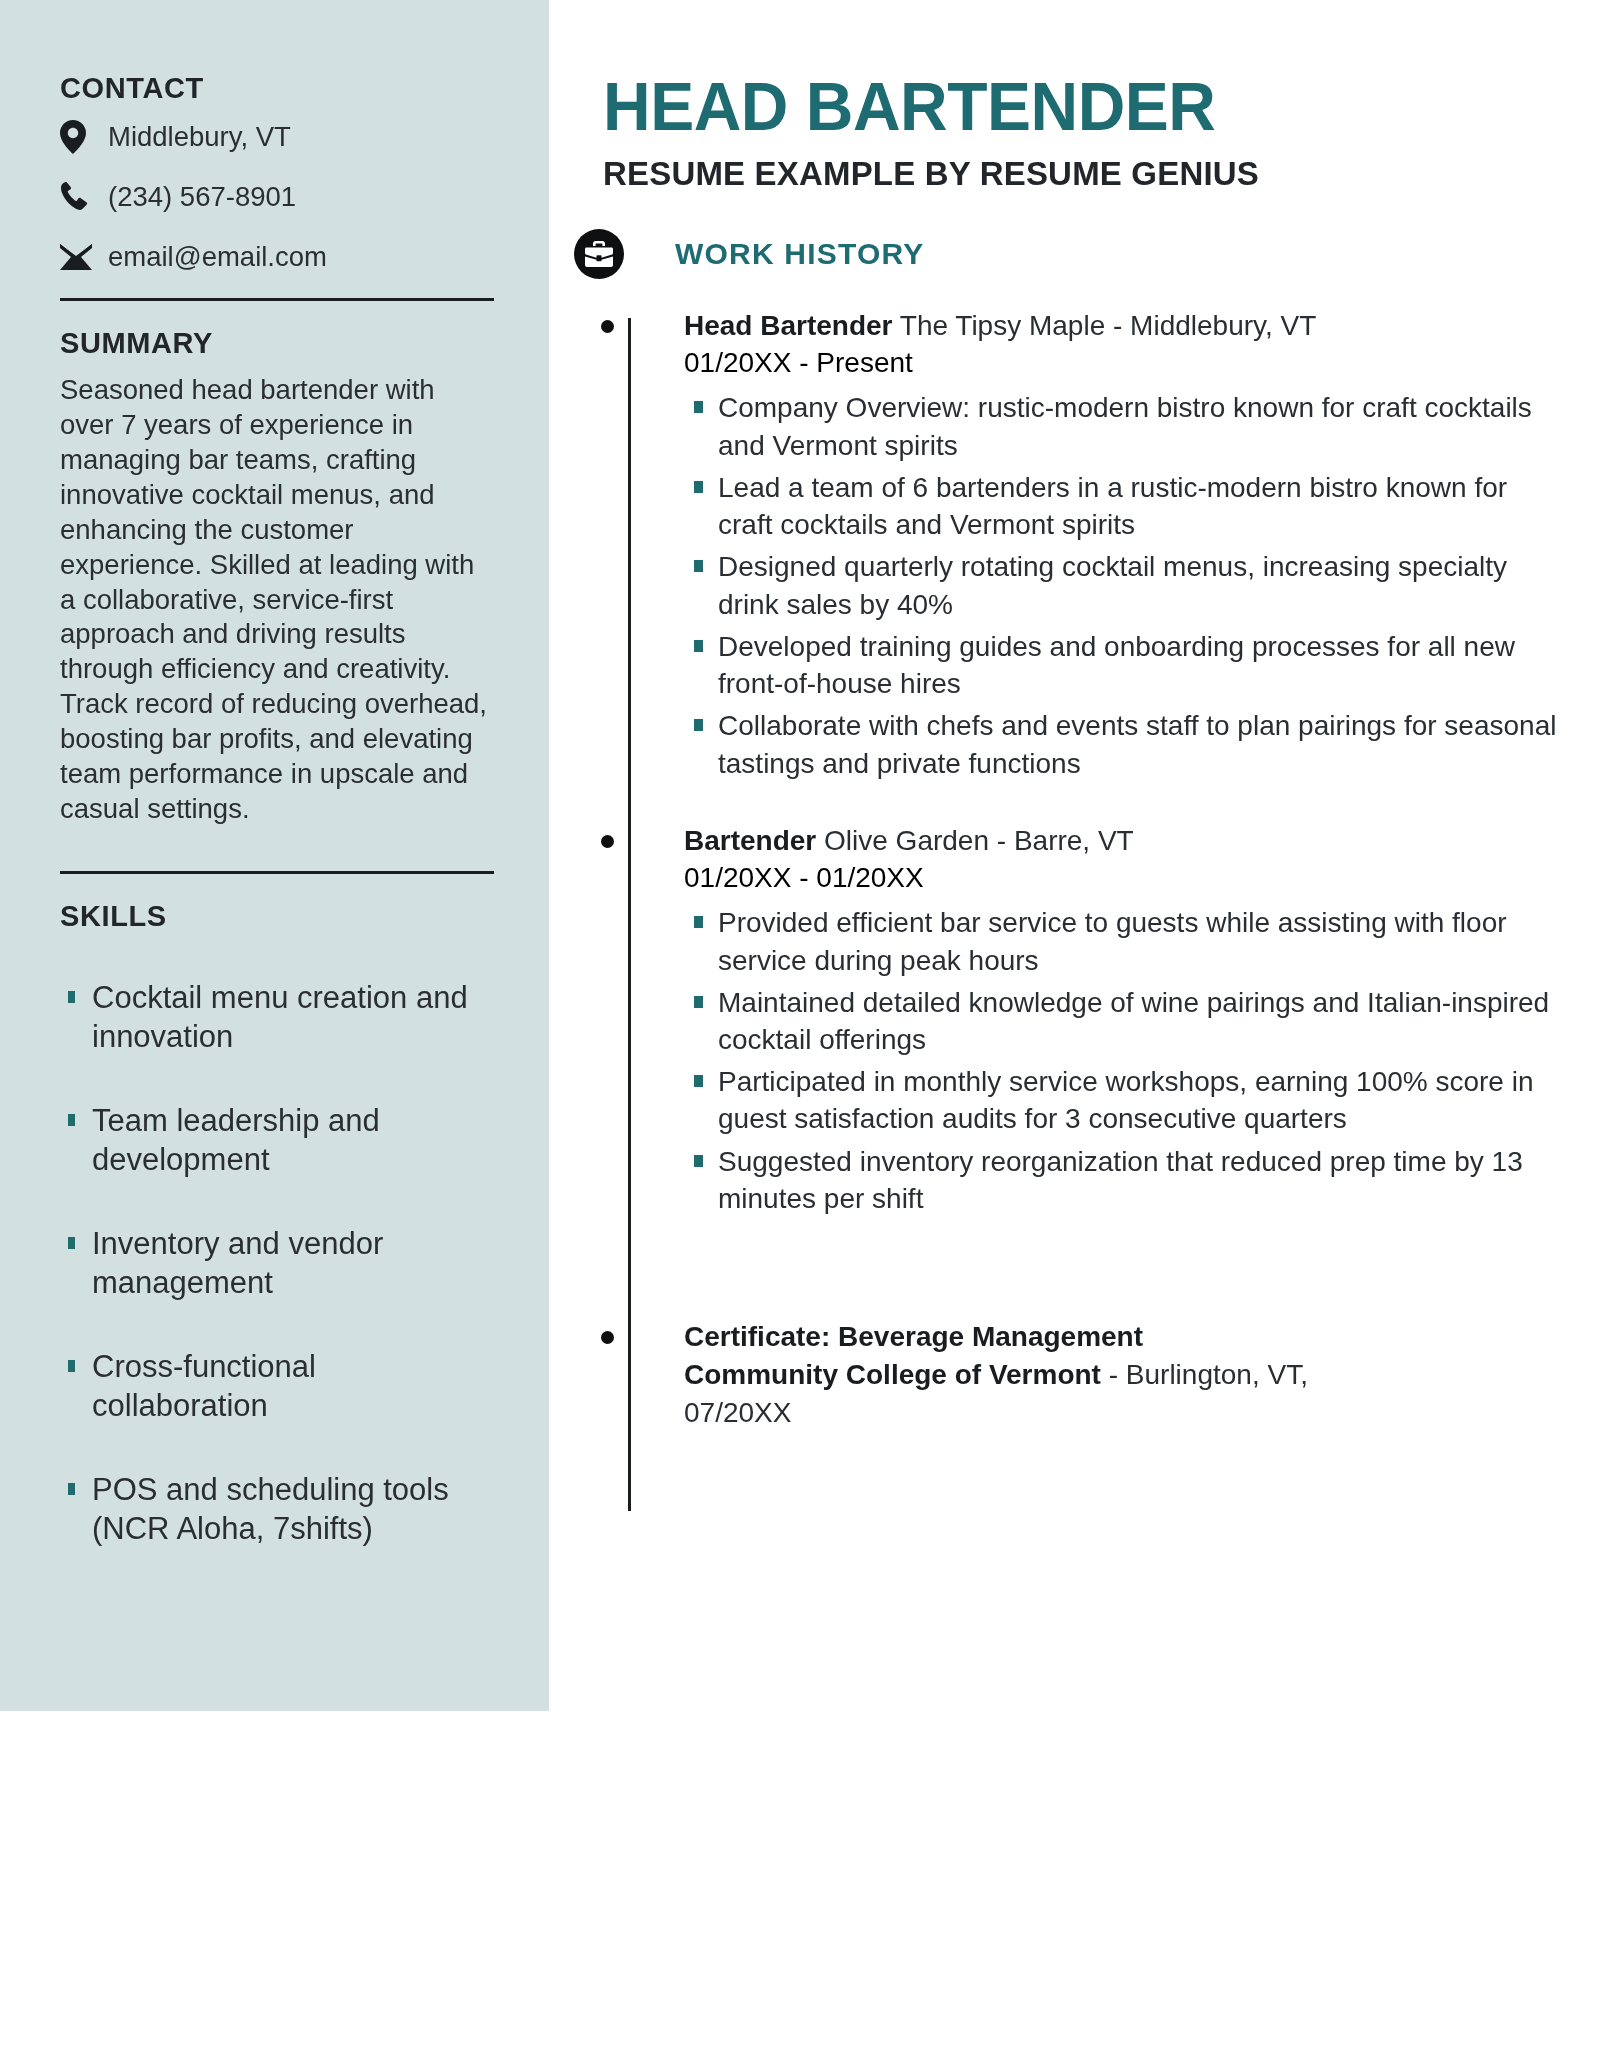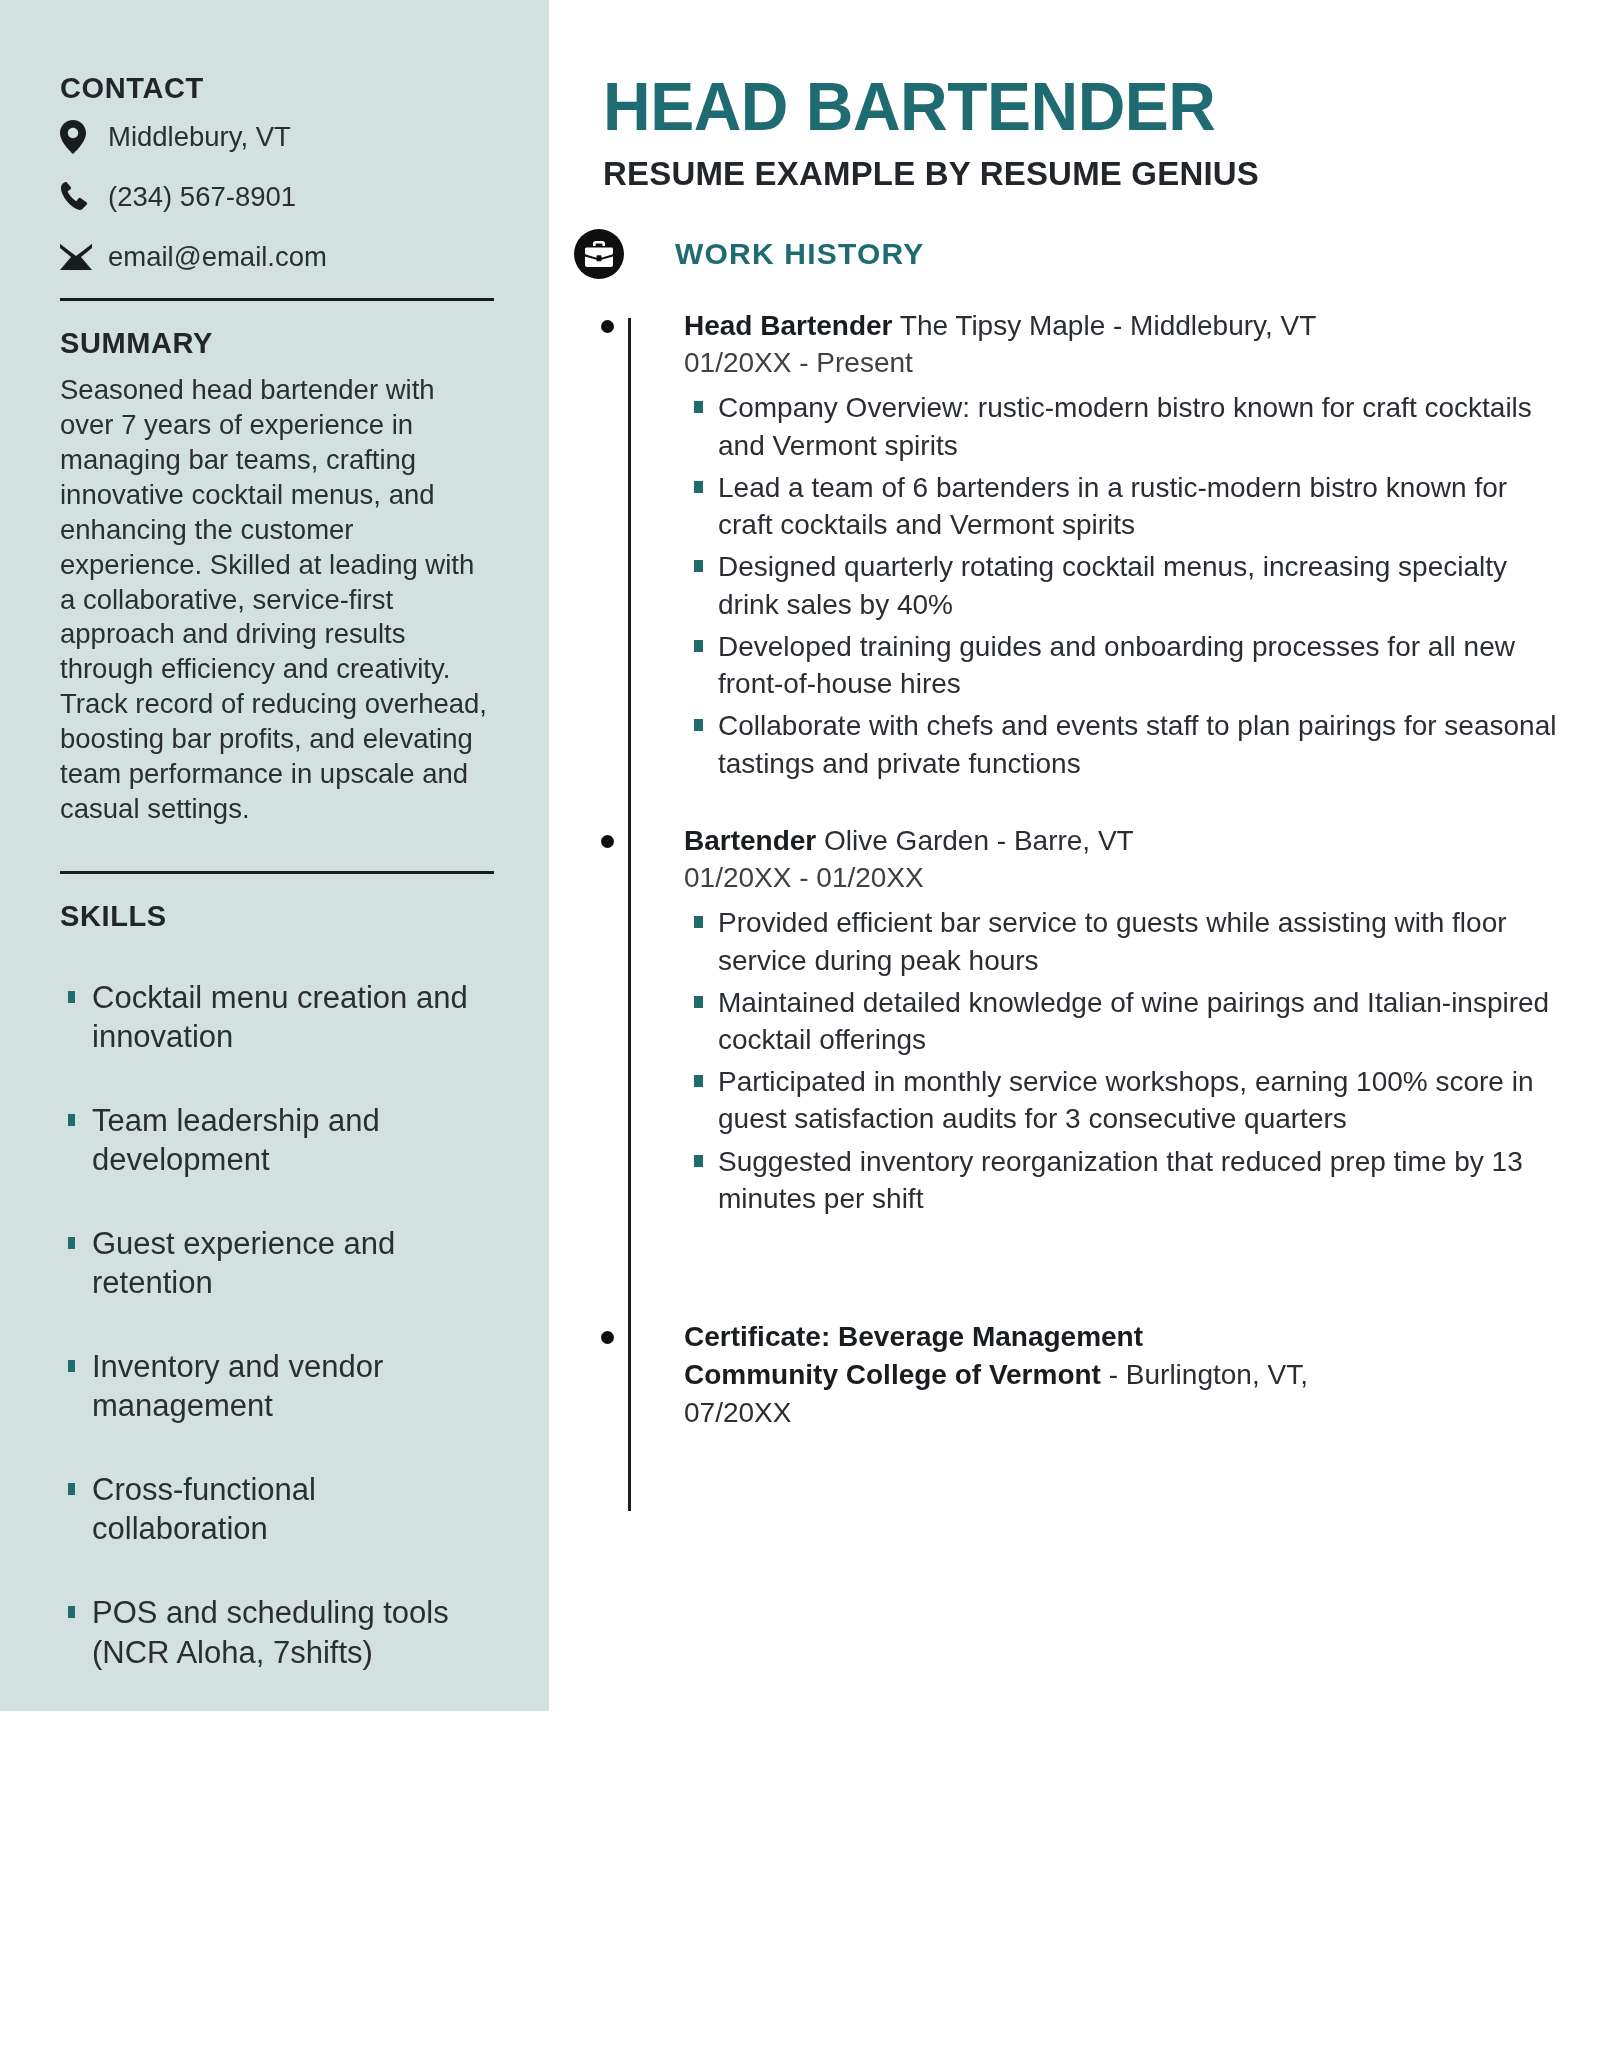--- a/index.html
+++ b/index.html
@@ -160,21 +160,21 @@
   }
   .entry-head {
     font-size:28px;
     line-height:1.33;
     color:#2a2e32;
   }
   .entry-head b { color:#1a1d20; font-weight:bold; }
   .entry-dates {
     font-size:28px;
     line-height:1.33;
-    color:#404040;
+    color:#000000;
   }
 
   .bullets { list-style:none; margin-top:8px; }
   .bullets li {
     position:relative;
     padding-left:34px;
     font-size:28px;
     line-height:1.33;
     color:#2a2e32;
     margin-bottom:5px;
@@ -243,21 +243,20 @@
 
     <h2 class="side-heading">SUMMARY</h2>
     <p class="summary-text">Seasoned head bartender with over 7 years of experience in managing bar teams, crafting innovative cocktail menus, and enhancing the customer experience. Skilled at leading with a collaborative, service-first approach and driving results through efficiency and creativity. Track record of reducing overhead, boosting bar profits, and elevating team performance in upscale and casual settings.</p>
 
     <div class="divider" style="margin-top:44px;"></div>
 
     <h2 class="side-heading">SKILLS</h2>
     <ul class="skills-list">
       <li><span class="sq"></span><span>Cocktail menu creation and innovation</span></li>
       <li><span class="sq"></span><span>Team leadership and development</span></li>
-      <li><span class="sq"></span><span>Guest experience and retention</span></li>
       <li><span class="sq"></span><span>Inventory and vendor management</span></li>
       <li><span class="sq"></span><span>Cross-functional collaboration</span></li>
       <li><span class="sq"></span><span>POS and scheduling tools (NCR Aloha, 7shifts)</span></li>
     </ul>
 
   </aside>
 
   <main class="main">
 
     <h1 class="resume-title">HEAD BARTENDER</h1>

